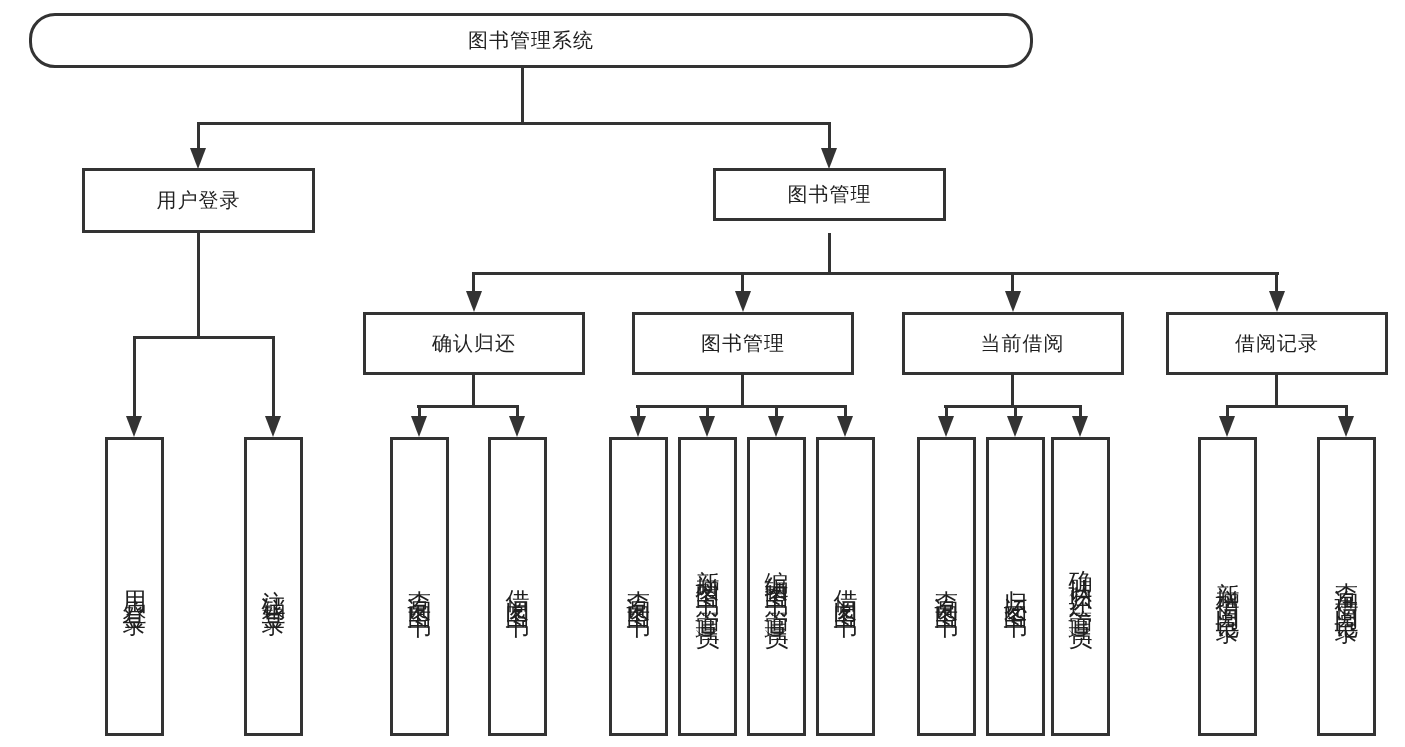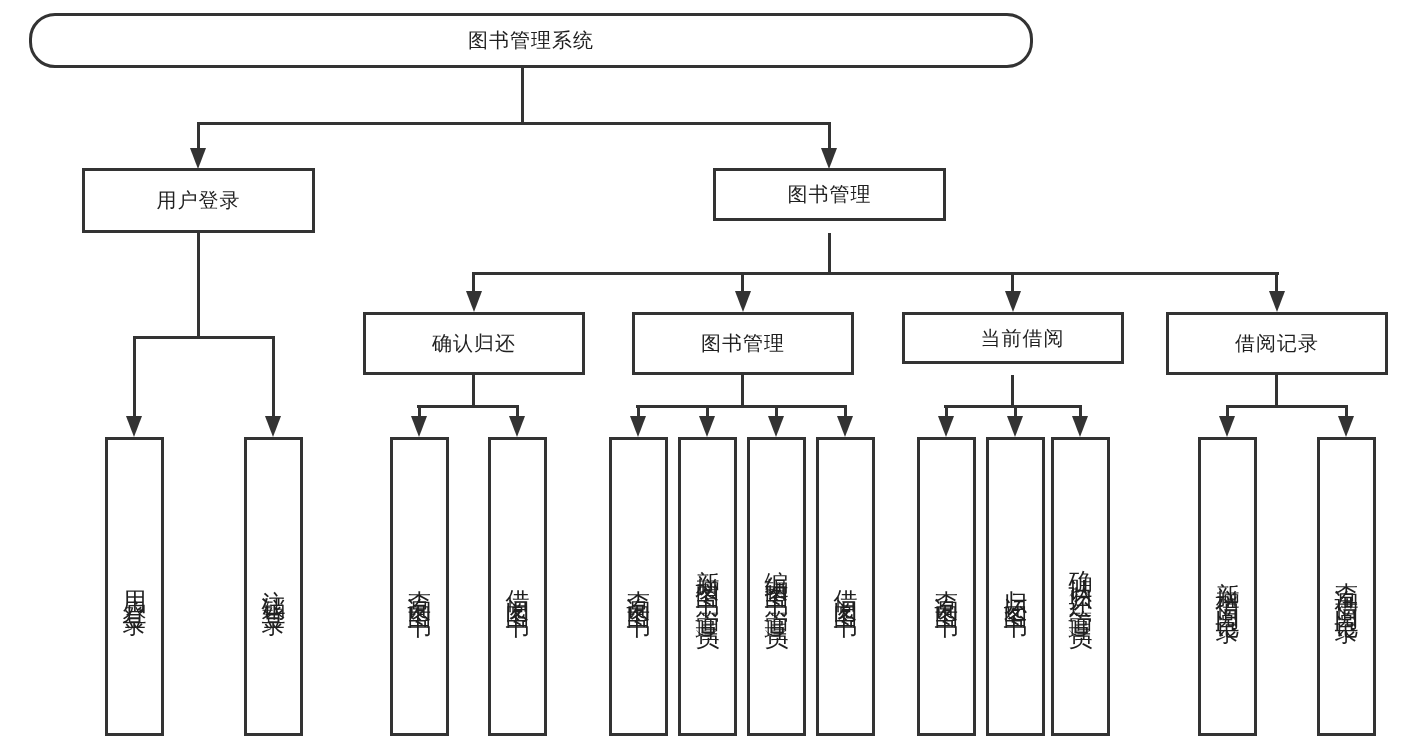--- a/index.html
+++ b/index.html
@@ -72,21 +72,21 @@
   <div class="arrow" style="left:1005px;top:291px;"></div>
   <div class="line" style="left:1275px;top:272px;width:3px;height:20px;"></div>
   <div class="arrow" style="left:1269px;top:291px;"></div>
 
   <div class="box-h" style="left:363px;top:312px;width:222px;height:63px;">
     <span>确认归还</span>
   </div>
   <div class="box-h" style="left:632px;top:312px;width:222px;height:63px;">
     <span>图书管理</span>
   </div>
-  <div class="box-h" style="left:902px;top:312px;width:222px;height:52px;padding-left:19px;">
+  <div class="box-h" style="left:902px;top:312px;width:222px;height:63px;padding-left:19px;">
     <span>当前借阅</span>
   </div>
   <div class="box-h" style="left:1166px;top:312px;width:222px;height:63px;">
     <span>借阅记录</span>
   </div>
 
   <div class="line" style="left:472px;top:375px;width:3px;height:32px;"></div>
   <div class="line" style="left:417px;top:405px;width:102px;height:3px;"></div>
   <div class="line" style="left:418px;top:405px;width:3px;height:14px;"></div>
   <div class="arrow" style="left:411px;top:416px;"></div>

